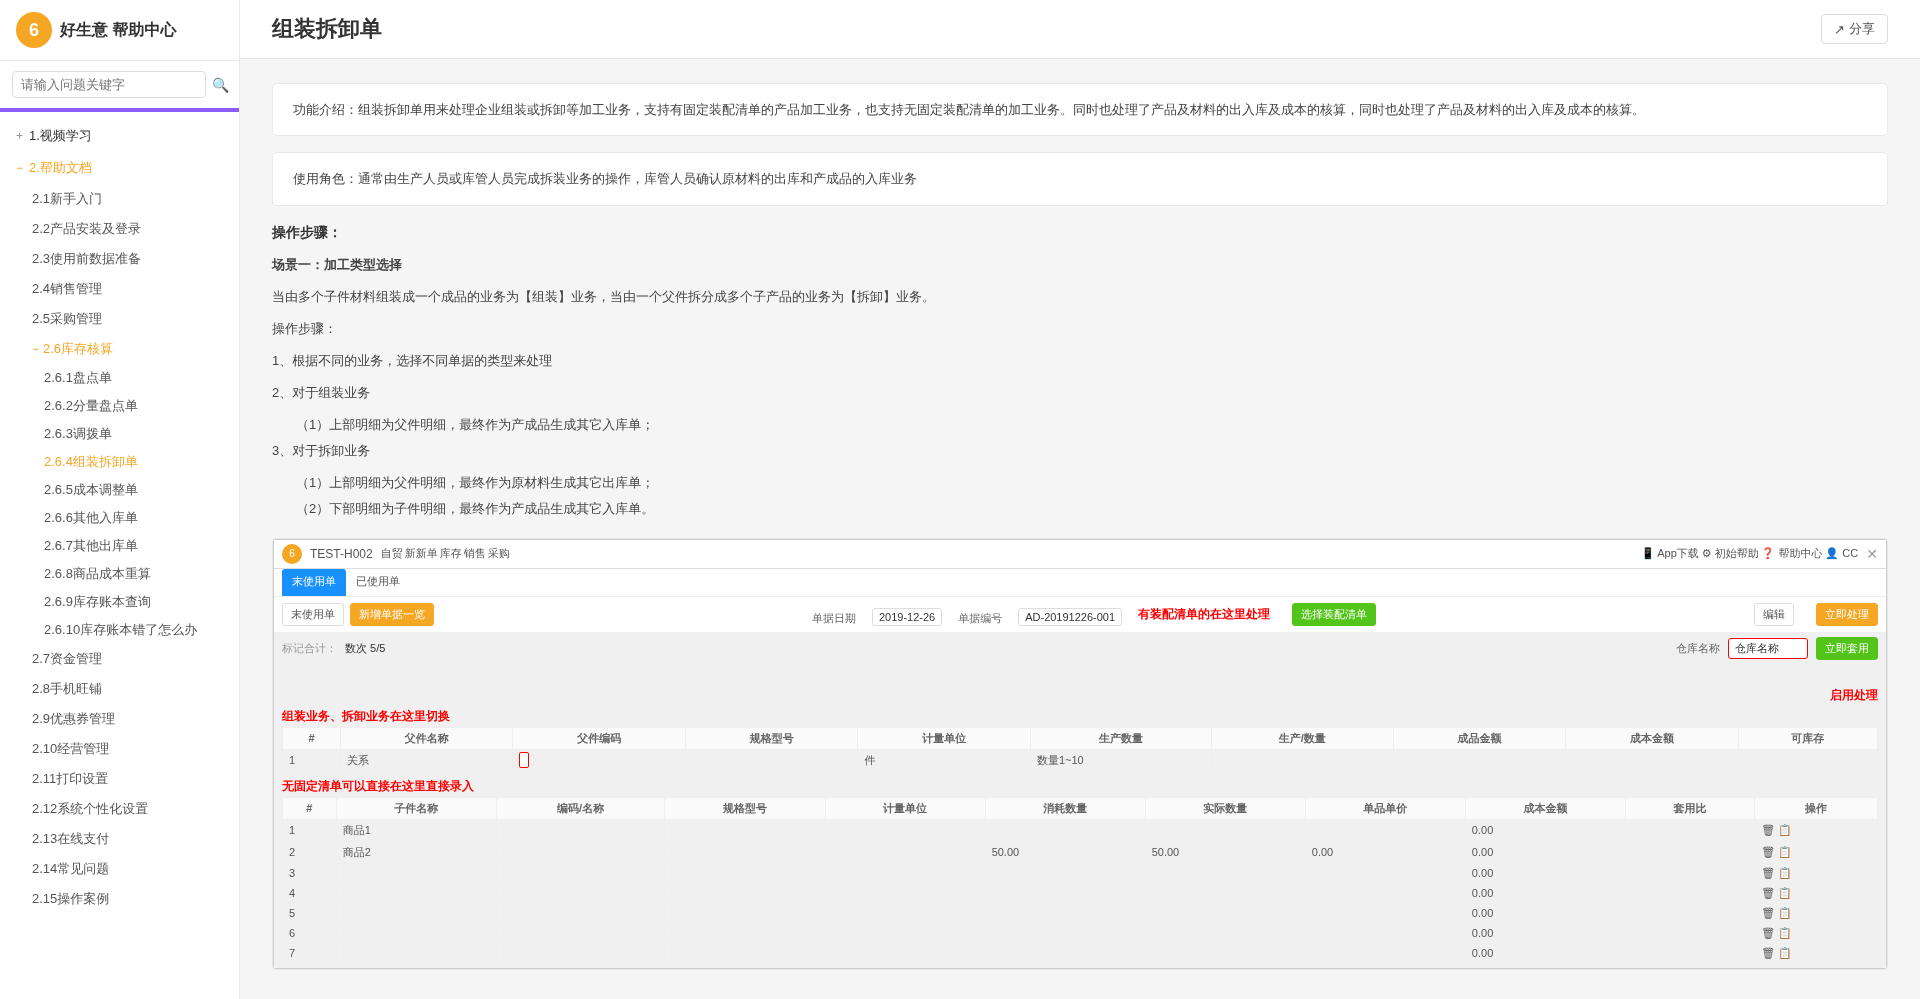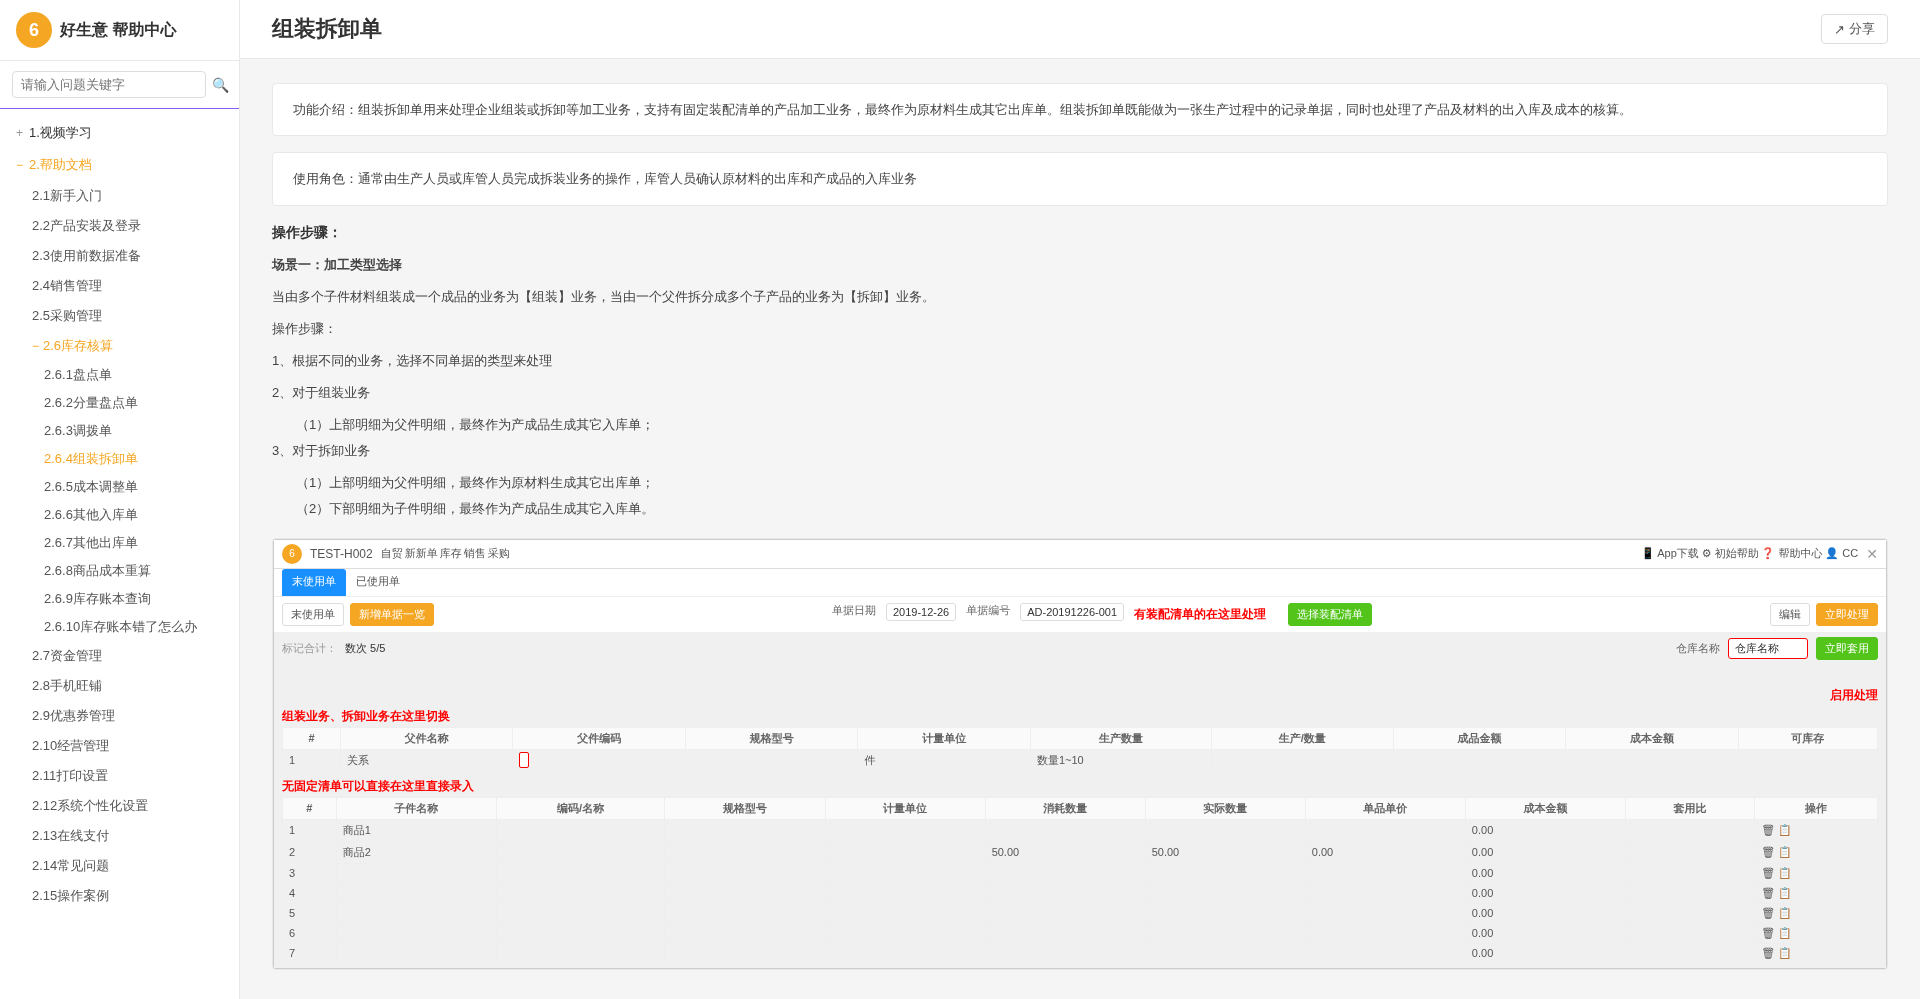--- a/index.html
+++ b/index.html
@@ -37,21 +37,21 @@
       margin-right: 8px;
       flex-shrink: 0;
     }
     #site-title {
       font-size: 16px;
       font-weight: bold;
       color: #333;
     }
     #search-box {
       padding: 10px 12px;
-      border-bottom: 1px solid #8b5cf6;
+      border-bottom: 4px solid #8b5cf6;
       display: flex;
       align-items: center;
       background: #fff;
     }
     #search-input {
       flex: 1;
       border: 1px solid #ddd;
       border-radius: 4px;
       padding: 5px 8px;
       font-size: 13px;
@@ -325,21 +325,21 @@
   <div id="topbar">
     <h1 id="page-title">组装拆卸单</h1>
     <button id="share-btn">
       <span id="share-icon">↗</span>
       <span>分享</span>
     </button>
   </div>
   <div id="content-area">
 
     <div class="info-block">
-      <p>功能介绍：组装拆卸单用来处理企业组装或拆卸等加工业务，支持有固定装配清单的产品加工业务，最终作为原材料生成其它出库单。组装拆卸单既能做为一张生产过程中的记录单据，同时也处理了产品及材料的出入库及成本的核算。</p>
+      <p>功能介绍：组装拆卸单用来处理企业组装或拆卸等加工业务，支持有固定装配清单的产品加工业务，也支持无固定装配清单的加工业务。同时也处理了产品及材料的出入库及成本的核算，同时也处理了产品及材料的出入库及成本的核算。</p>
     </div>
 
     <div class="info-block">
       <p>使用角色：通常由生产人员或库管人员完成拆装业务的操作，库管人员确认原材料的出库和产成品的入库业务</p>
     </div>
 
 
     <div class="section-heading">操作步骤：</div>
 
     <div class="step-text">
@@ -378,32 +378,32 @@
         <div class="mock-section-tabs">
           <div class="mock-tab active">末使用单</div>
           <div class="mock-tab">已使用单</div>
         </div>
 
         <div class="mock-toolbar" style="justify-content:space-between;">
           <div style="display:flex;gap:6px;align-items:center;">
             <button class="mock-btn">末使用单</button>
             <button class="mock-btn mock-btn-orange">新增单据一览</button>
           </div>
-          <div style="display:flex;gap:10px;align-items:flex-start;">
+          <div style="display:flex;gap:16px;align-items:flex-end;">
             <span class="mock-label">单据日期</span>
             <span class="mock-input">2019-12-26</span>
             <span class="mock-label">单据编号</span>
             <span class="mock-input">AD-20191226-001</span>
 
             <div style="position:relative;display:inline-flex;align-items:center;">
               <span style="color:#f00;font-size:12px;font-weight:bold;margin-right:4px;">有装配清单的在这里处理</span>
               <button class="mock-btn mock-btn-green" style="white-space:nowrap;margin-left:18px;">选择装配清单</button>
             </div>
           </div>
-          <div style="display:flex;gap:6px;align-items:center;">
+          <div style="display:flex;gap:22px;align-items:center;">
             <button class="mock-btn">编辑</button>
             <button class="mock-btn mock-btn-orange">立即处理</button>
           </div>
         </div>
 
         <div class="mock-form-row" style="justify-content:space-between;">
           <div style="display:flex;gap:8px;align-items:center;">
             <span style="font-size:11px;color:#999;">标记合计：</span>
             <span style="font-size:11px;">数次 5/5</span>
           </div>

